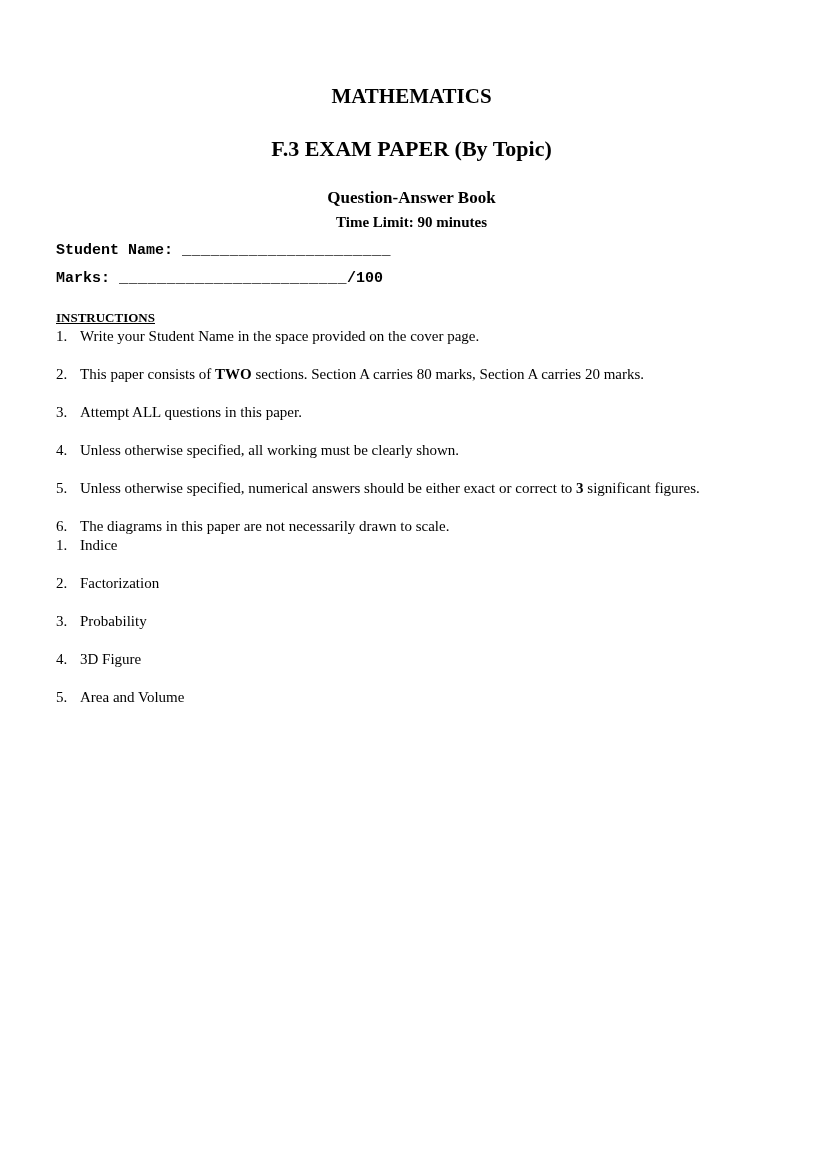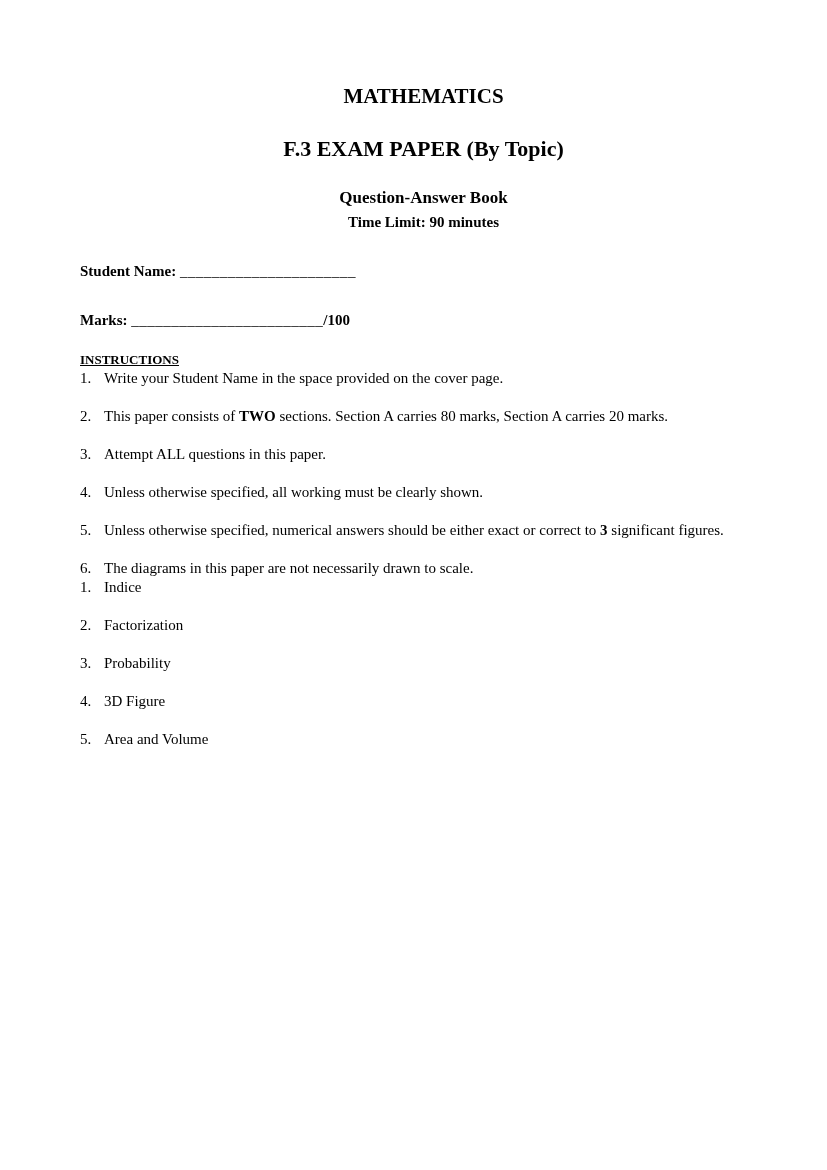--- a/index.html
+++ b/index.html
@@ -8,21 +8,21 @@
     background: #ffffff;
   }
   .page {
     position: relative;
     width: 827px;
     height: 1170px;
     background: #ffffff;
     color: #000000;
     font-family: "Liberation Serif", "DejaVu Serif", serif;
     box-sizing: border-box;
-    padding: 0 60px 0 80px;
+    padding: 0 60px 0 56px;
     overflow: hidden;
   }
   .center { text-align: center; }
   .title {
     margin-top: 84px;
     font-size: 21px;
     line-height: 25px;
     font-weight: bold;
   }
   .subtitle {
@@ -37,23 +37,24 @@
     line-height: 19px;
     font-weight: bold;
   }
   .time-limit {
     margin-top: 6px;
     font-size: 15px;
     line-height: 19px;
     font-weight: bold;
   }
   .field-row {
-    margin-top: 30px;
+    margin-top: 9px;
     font-size: 15px;
     line-height: 19px;
+    font-family: Liberation Mono, monospace;
   }
   .field-row .label { font-weight: bold; }
   .field-row .line { font-weight: normal; letter-spacing: 0.5px; }
   .field-row .total { font-weight: bold; }
   .section-heading {
     margin-top: 20px;
     font-size: 13px;
     line-height: 19px;
     font-weight: bold;
     text-decoration: underline;

